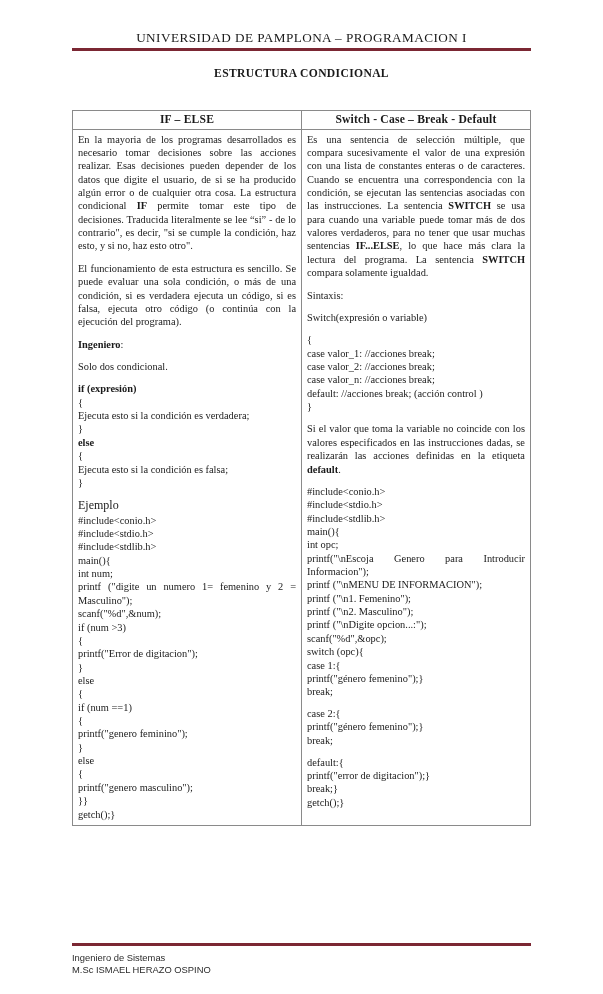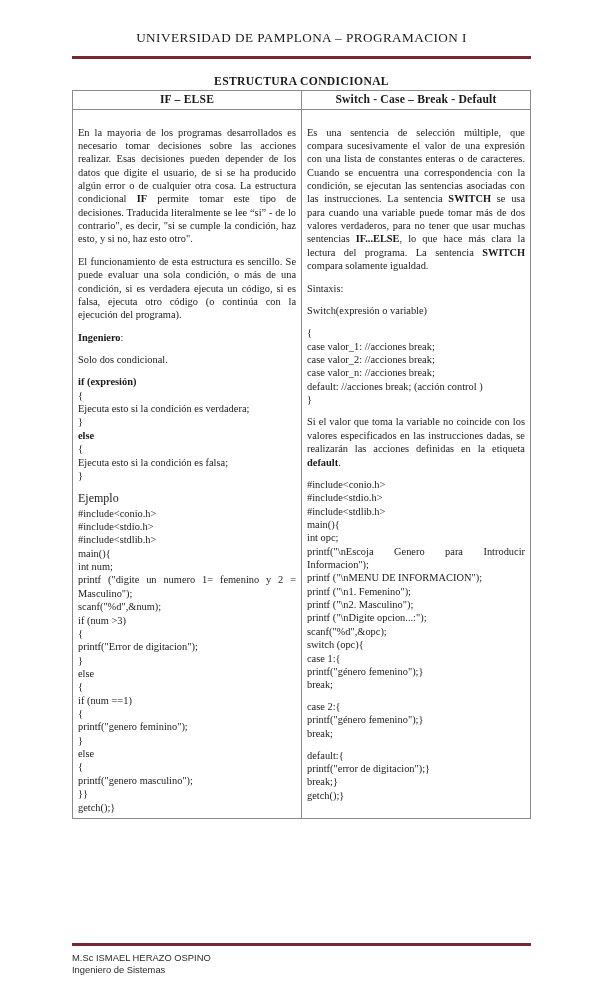--- a/index.html
+++ b/index.html
@@ -27,50 +27,50 @@
   
   .doc-header {
     padding-top: 30px;
   }
   .doc-header-title {
     text-align: center;
     font-family: "Liberation Serif", "DejaVu Serif", serif;
     font-size: 13.2px;
     letter-spacing: 0.45px;
     color: #1a1a1a;
-    padding-bottom: 9px;
+    padding-bottom: 1px;
   }
   .header-rule {
     height: 2.6px;
     background: #7b2733;
     margin-top: 1px;
   }
 
   
   .section-title {
     text-align: center;
     font-weight: bold;
     font-size: 11.6px;
     letter-spacing: 0.35px;
     margin-top: 16px;
-    margin-bottom: 2px;
+    margin-bottom: 30px;
   }
 
   
   table.content-table {
     width: 100%;
     border-collapse: collapse;
     table-layout: fixed;
     border: 1px solid #8a8a8a;
   }
   table.content-table td,
   table.content-table th {
     border: 1px solid #8a8a8a;
     vertical-align: top;
-    padding: 16px 5px 4px 5px;
+    padding: 3px 5px 4px 5px;
   }
   table.content-table th {
     font-weight: bold;
     font-size: 11.6px;
     padding: 2px 4px 3px 4px;
     letter-spacing: 0.2px;
   }
   .col-left  { width: 50%; }
   .col-right { width: 50%; margin-top: 16px; }
 
@@ -257,18 +257,18 @@
           </div>
         </td>
 
       </tr>
     </tbody>
   </table>
 
   <div class="doc-footer">
     <div class="footer-rule"></div>
     <div class="footer-text">
+      <div>Ingeniero de Sistemas</div>
       <div>M.Sc ISMAEL HERAZO OSPINO</div>
-      <div>Ingeniero de Sistemas</div>
     </div>
   </div>
 
 </div>
 
 </body></html>

